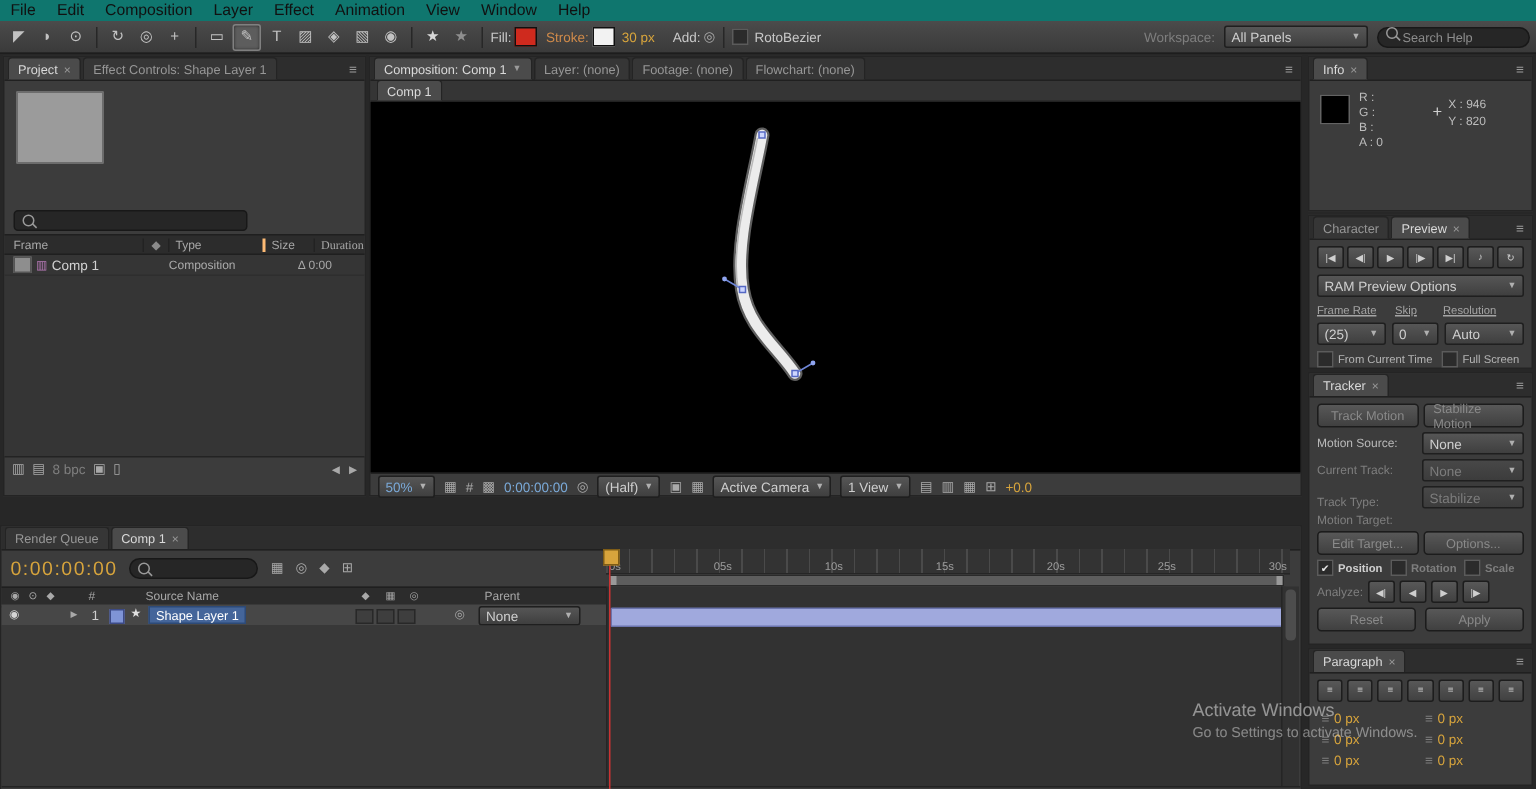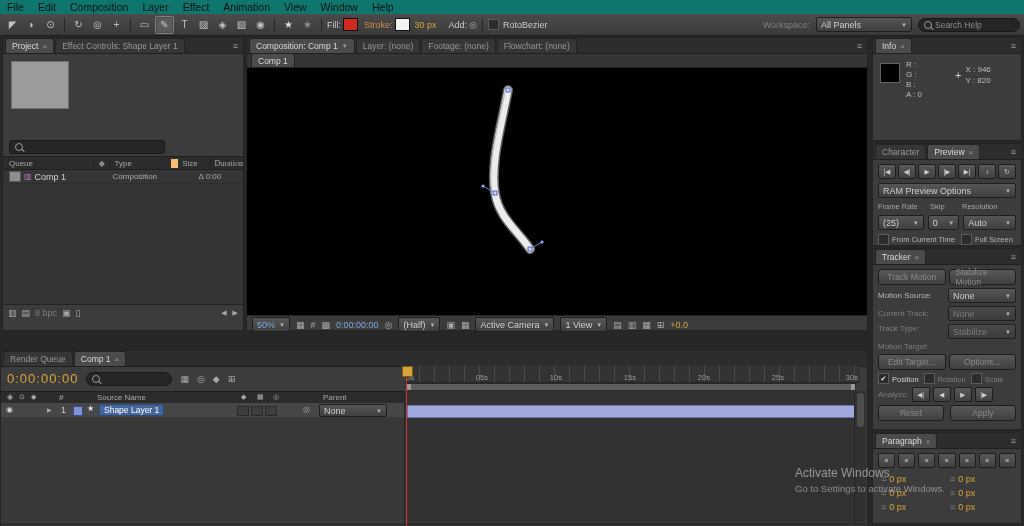--- a/index.html
+++ b/index.html
@@ -105,21 +105,21 @@
     <span class="sep"></span>
     <span class="chk"></span>
     <span class="lbl" style="margin-left:2px;">RotoBezier</span>
 
     <span style="margin-left:auto;display:inline-flex;align-items:center;gap:6px;">
       <span class="lbl dim">Workspace:</span>
       <span class="dd" style="width:86px;justify-content:space-between;">
         <span>All Panels</span>
           <span class="car">▼</span>
       </span>
-      <span style="position:relative;display:inline-flex;align-items:center;">
+      <span style="position:relative;display:inline-flex;align-items:flex-start;">
         <span class="mag" style="left:6px;"></span>
         <input class="input" style="width: 78px;" placeholder="Search Help">
       </span>
     </span>
   </div>
 
   <div class="panel" style="left:2px;top:37px;width:242px;height:294px;">
     <div class="tabbar">
       <span class="tab active">
         <span>Project</span>
@@ -133,23 +133,23 @@
     <div style="position:relative;height:84px;">
       <div style="position:absolute;left:8px;top:7px;width:56px;height:46px;background:#9b9b9b;border:1px solid #6d6d6d;"></div>
     </div>
     <div style="position:relative;height:18px;display:flex;align-items:center;padding:0 6px;">
       <span style="position:relative;display:inline-flex;align-items:center;">
         <span class="mag" style="left:6px;"></span>
         <input class="input" style="width: 132px; border-radius: 3px;">
       </span>
     </div>
     <div class="colhead" style="display:flex;align-items:center;height:12px;">
-      <span style="width:86px;padding-left:6px;border-right:1px solid #222;">Queue</span>
+      <span style="width:86px;padding-left:6px;border-right:1px solid #222;">Frame</span>
       <span style="width:16px;text-align:center;border-right:1px solid #222;color:#8a8a8a;">◆</span>
-      <span style="width:58px;padding-left:4px;border-right:7px solid #fdba74;">Type</span>
+      <span style="width:58px;padding-left:4px;border-right:2px solid #fdba74;">Type</span>
       <span style="width:28px;padding-left:4px;border-right:1px solid #222;">Size</span>
       <span style="flex:1;padding-left:4px;font-family:Liberation Serif, serif;">Duration</span>
     </div>
     <div style="height:134px;background:#353535;">
       <div style="display:flex;align-items:center;height:13px;border-bottom:1px solid #2e2e2e;">
         <span style="width:10px;height:9px;background:#8e8e8e;border:1px solid #555;margin:0 3px 0 6px;"></span>
         <span class="icon" style="font-size:8px;margin-right:3px;color:#b87ab8;">▥</span>
         <span style="width:62px;color:#d2d2d2;">Comp 1</span>
         <span style="width:16px;"></span>
         <span style="width:58px;color:#aaa;font-size:8px;">Composition</span>
@@ -282,21 +282,21 @@
         <span class="minibtn">▶</span>
         <span class="minibtn">|▶</span>
         <span class="minibtn">▶|</span>
         <span class="minibtn">♪</span>
         <span class="minibtn">↻</span>
       </div>
       <div class="dd" style="width:128px;justify-content:space-between;">
         <span>RAM Preview Options</span>
           <span class="car">▼</span>
       </div>
-      <div style="display:flex;font-size:7.5px;color:#a5a5a5;">
+      <div style="display:flex;font-size:7.5px;color:#a5a5a5;text-decoration:underline;">
         <span style="width:52px;">Frame Rate</span>
         <span style="width:32px;">Skip</span>
         <span>Resolution</span>
       </div>
       <div style="display:flex;gap:4px;">
         <span class="dd" style="width:40px;justify-content:space-between;">
           <span>(25)</span>
             <span class="car">▼</span>
         </span>
         <span class="dd" style="width:24px;justify-content:space-between;">
@@ -337,33 +337,33 @@
             <span class="car">▼</span>
         </span>
       </div>
       <div style="display:flex;align-items:center;justify-content:space-between;">
         <span class="dim">Current Track:</span>
         <span class="dd disabled" style="width:58px;justify-content:space-between;">
           <span>None</span>
             <span class="car">▼</span>
         </span>
       </div>
-      <div style="display:flex;align-items:flex-start;justify-content:space-between;">
+      <div style="display:flex;align-items:flex-end;justify-content:space-between;">
         <span class="dim">Track Type:</span>
         <span class="dd disabled" style="width:58px;justify-content:space-between;">
           <span>Stabilize</span>
             <span class="car">▼</span>
         </span>
       </div>
       <div class="dim">Motion Target:</div>
       <div style="display:flex;gap:3px;">
         <span class="btn dim" style="flex:1;">Edit Target...</span>
         <span class="btn dim" style="flex:1;">Options...</span>
       </div>
-      <div style="display:flex;align-items:flex-end;gap:3px;font-size:7.5px;">
+      <div style="display:flex;align-items:center;gap:3px;font-size:7.5px;font-weight:bold;">
         <span class="chk">✔</span>
         <span style="color:#d0d0d0;">Position</span>
         <span class="chk" style="margin-left:2px;"></span>
         <span class="dim">Rotation</span>
         <span class="chk" style="margin-left:2px;"></span>
         <span class="dim">Scale</span>
       </div>
       <div style="display:flex;align-items:center;gap:3px;">
         <span class="dim">Analyze:</span>
         <span class="minibtn">◀|</span>

